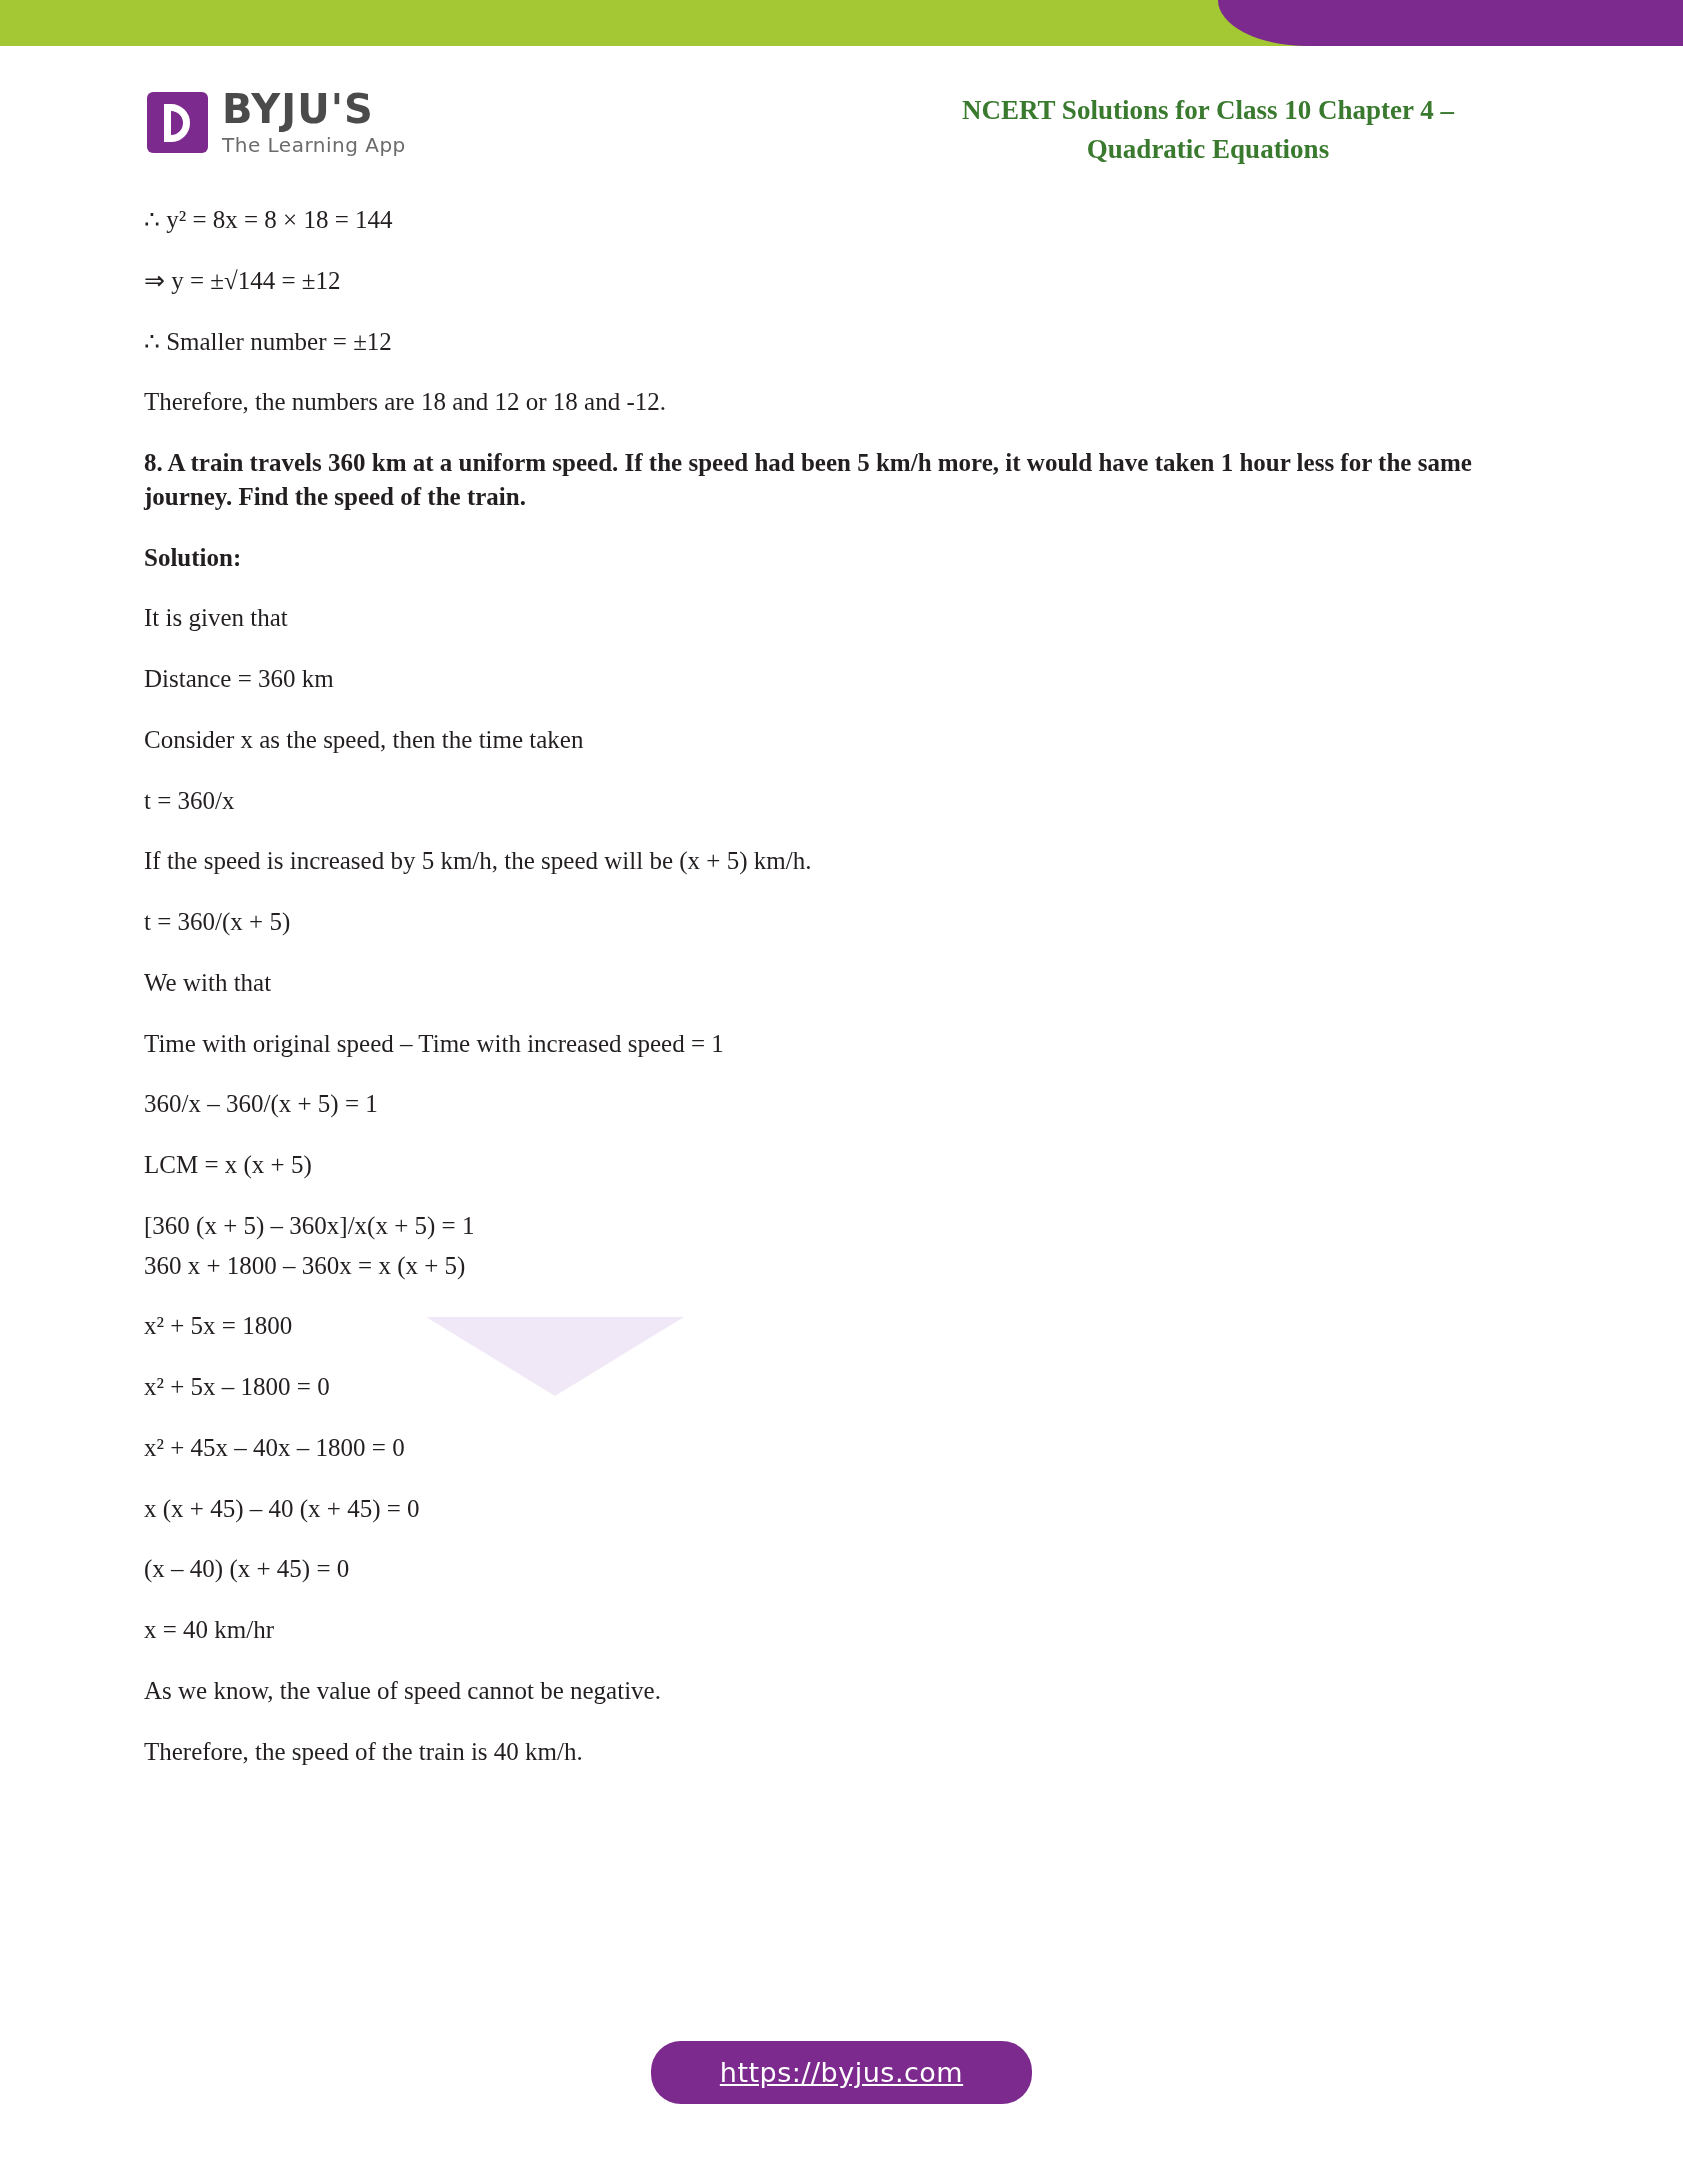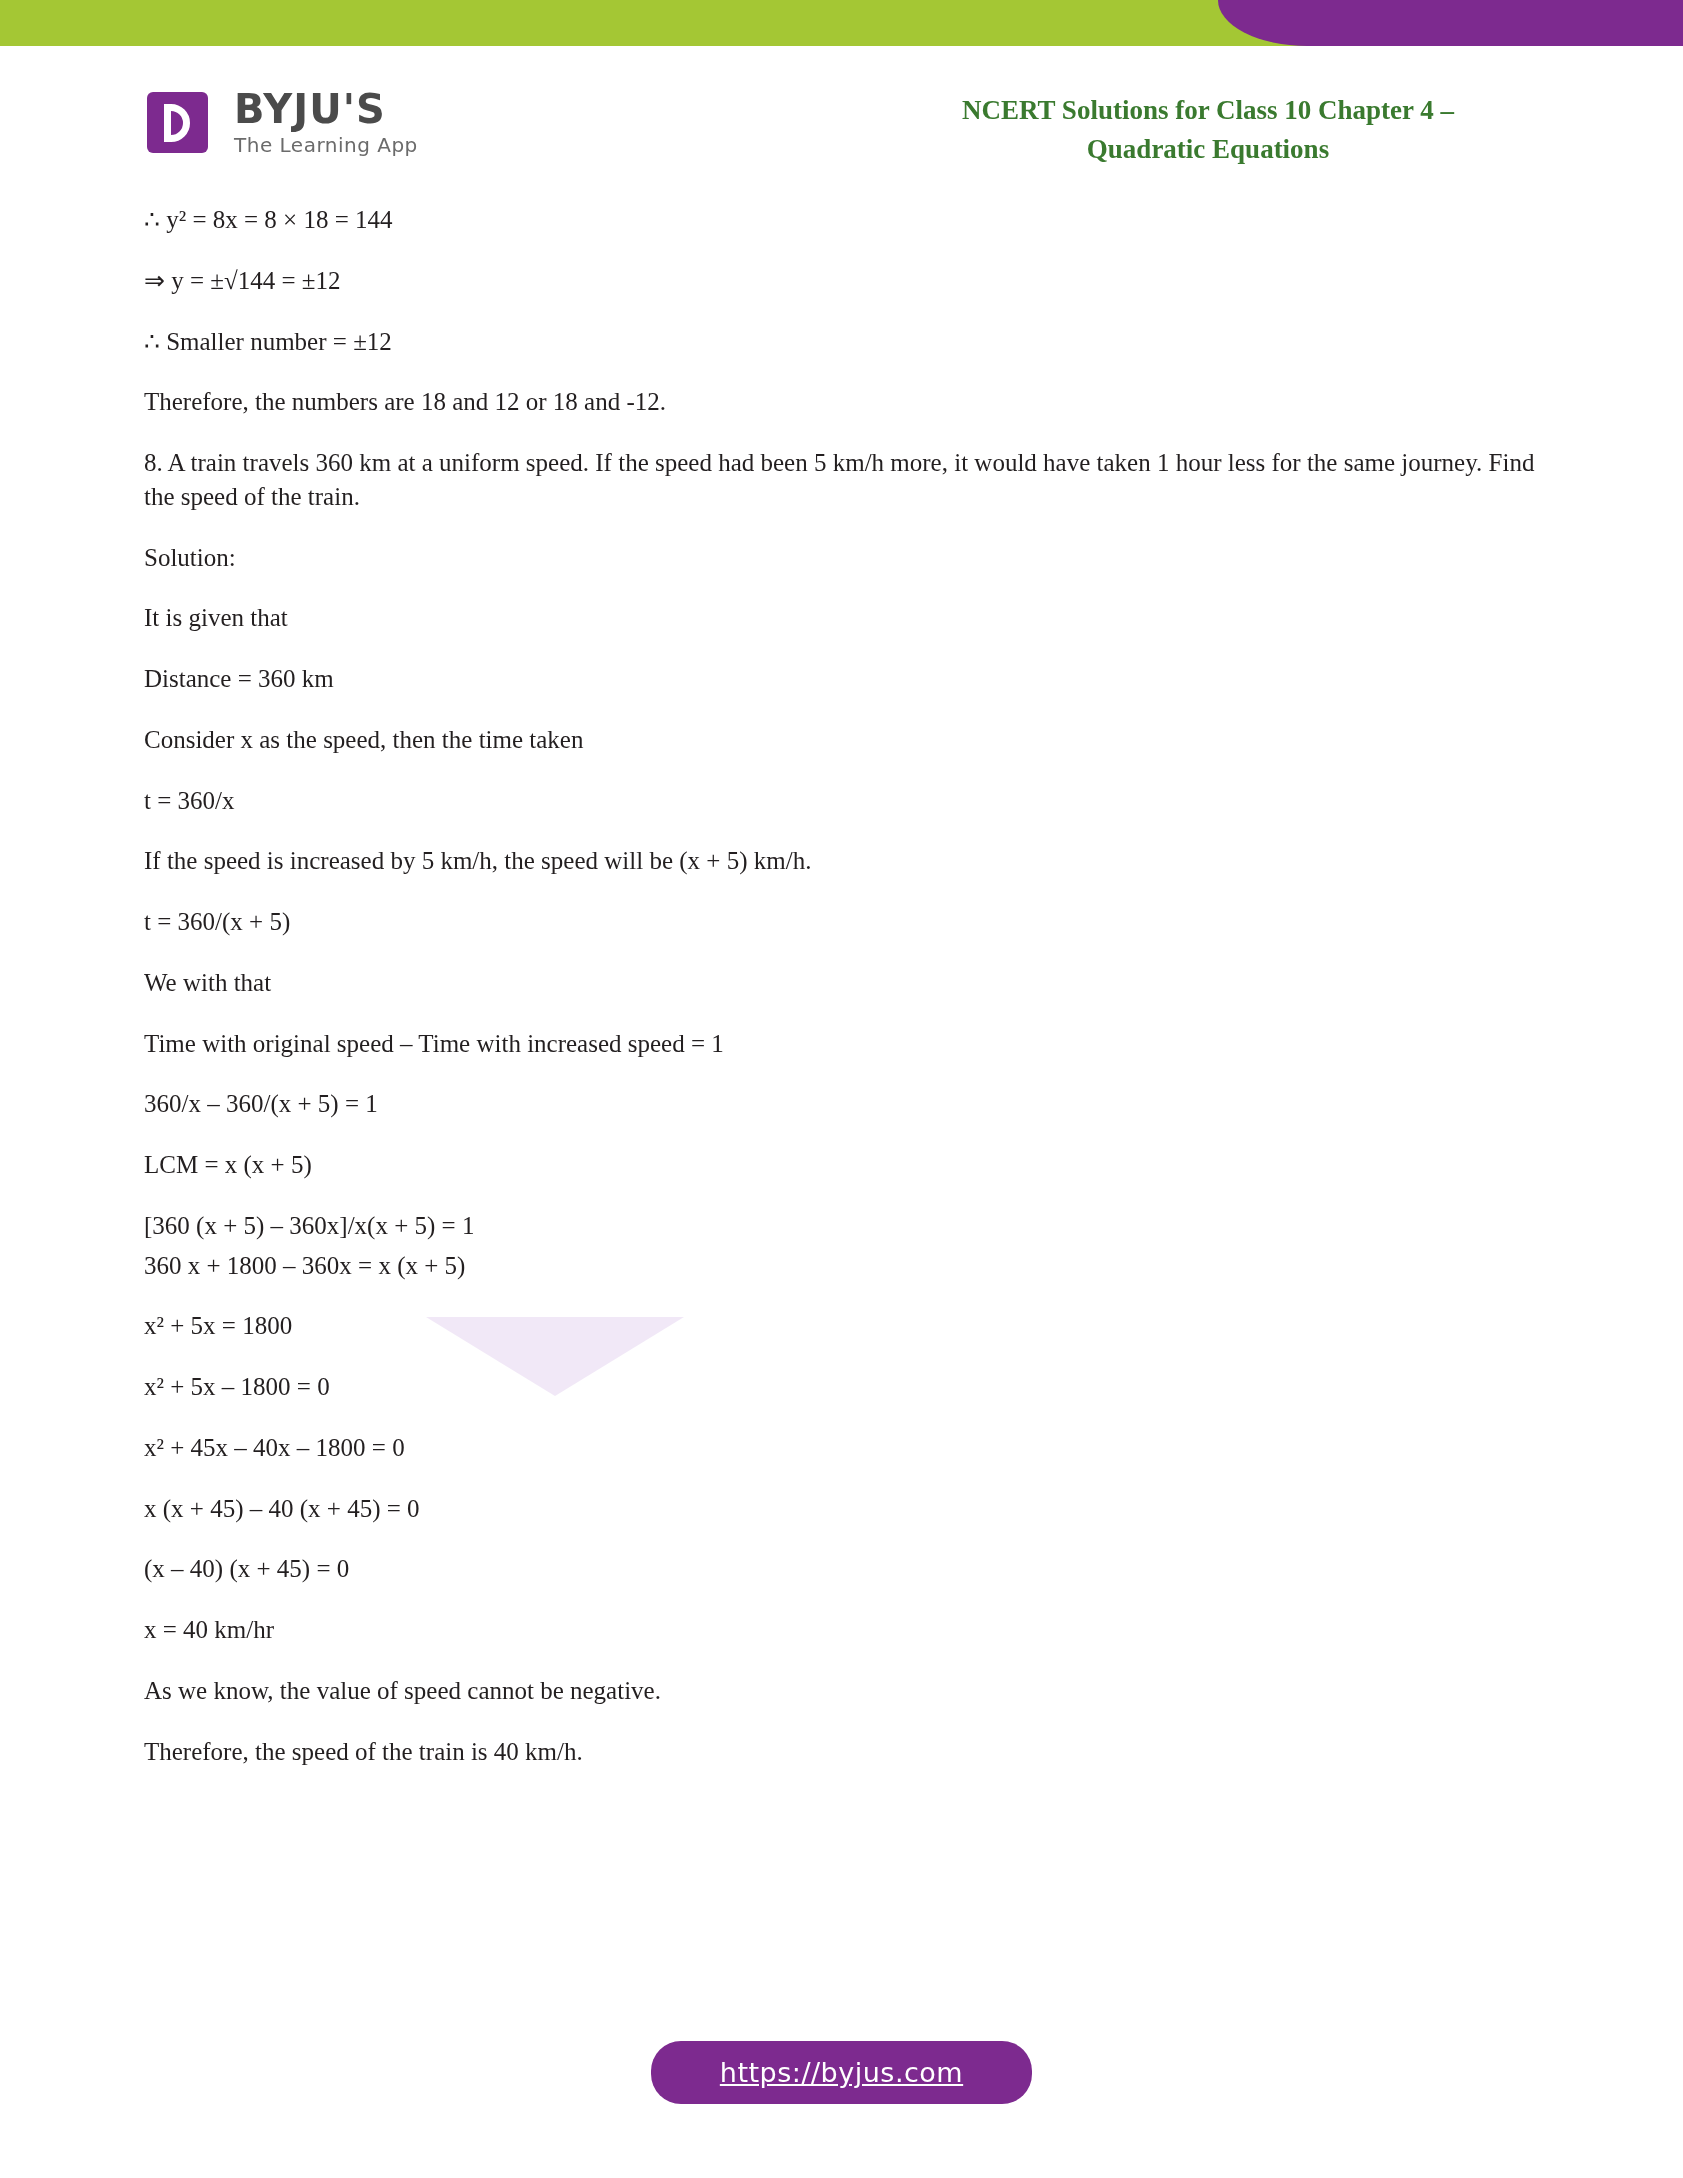--- a/index.html
+++ b/index.html
@@ -73,21 +73,21 @@
     left: 17px;
     top: 12px;
     width: 26px;
     height: 38px;
     border: 7px solid #ffffff;
     border-left: 7px solid #ffffff;
     border-radius: 0 22px 22px 0;
     box-sizing: border-box;
   }
   .logo-text {
-    margin-left: 26px;
+    margin-left: 14px;
     line-height: 1;
   }
   .logo-title {
     font-family: "DejaVu Sans", sans-serif;
     font-weight: bold;
     font-size: 40px;
     letter-spacing: 1px;
     color: #4b4b4b;
   }
   .logo-sub {
@@ -138,21 +138,21 @@
     top: 203px;
     width: 1406px;
   }
   .line {
     font-size: 25px;
     line-height: 1.35;
     margin: 0 0 27px 0;
     color: #231f20;
   }
   .line.bold {
-    font-weight: normal;
+    font-weight: bold;
   }
   .line.tight {
     margin-bottom: 6px;
   }
 
   
   .footer {
     position: absolute;
     left: 0;
     bottom: 74px;

